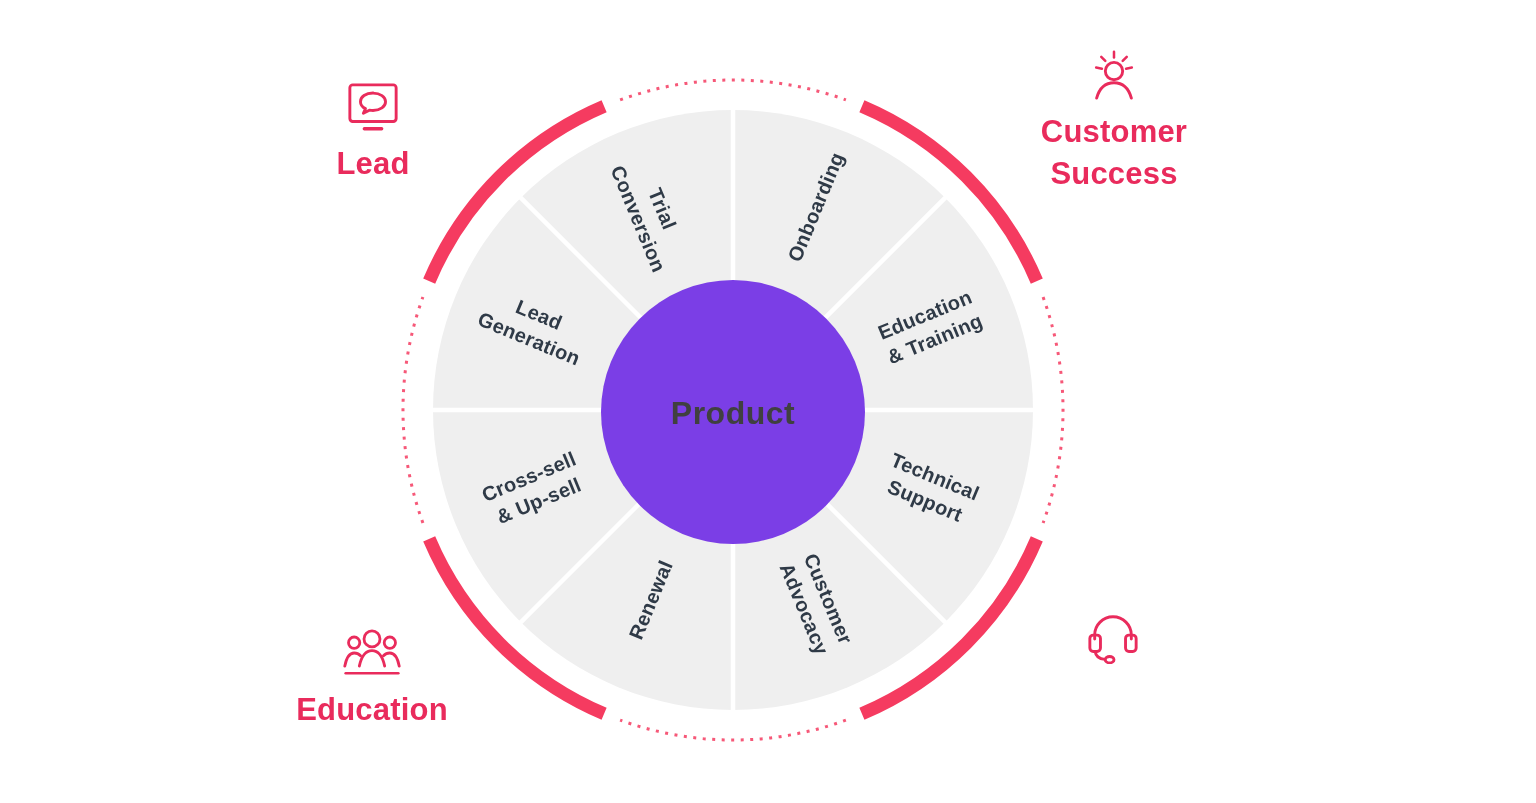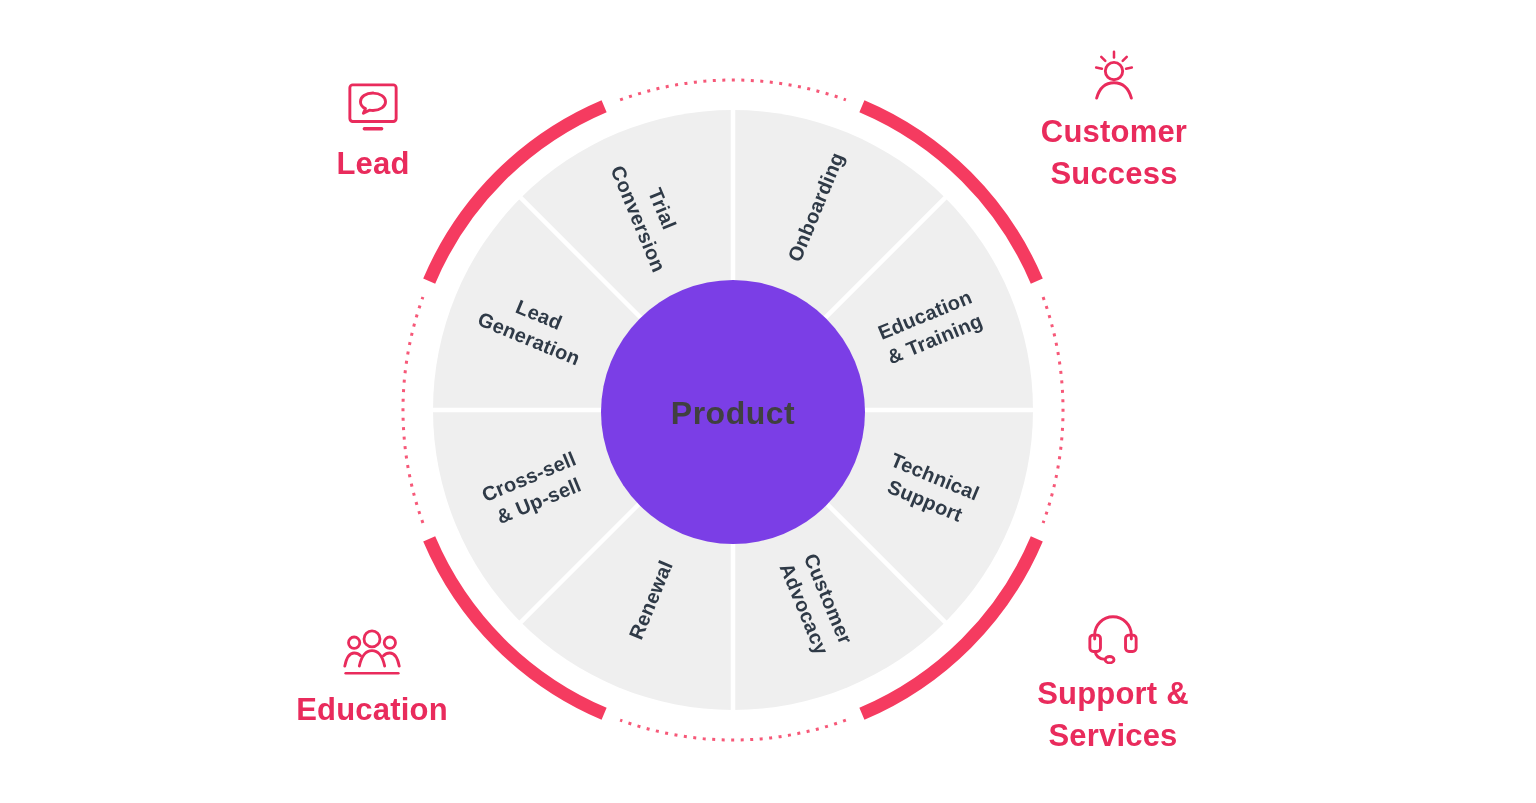--- a/index.html
+++ b/index.html
@@ -144,22 +144,20 @@
       <svg width="56" height="54" viewBox="0 0 58 56">
         <g class="icon-stroke" stroke="#E92B5C">
           <path d="M10 30 v-4 a19 19 0 0 1 38 0 v4"></path>
           <rect x="5" y="26" width="11" height="17" rx="3.5"></rect>
           <rect x="42" y="26" width="11" height="17" rx="3.5"></rect>
           <path d="M10.5 43 c.6 5 4.2 7.6 10 8.2"></path>
           <ellipse cx="25.5" cy="51.5" rx="4.5" ry="3.3"></ellipse>
         </g>
       </svg>
     </span>
-    <div class="corner-label">Support &amp;
-Services</div>
   </div>
 
   <div class="corner corner-marketing">
     <span class="icon">
       <svg width="62" height="54" viewBox="0 0 66 56">
         <g class="icon-stroke" stroke="#E92B5C">
           <circle cx="14" cy="17" r="6"></circle>
           <circle cx="52" cy="17" r="6"></circle>
           <circle cx="33" cy="13" r="8.5"></circle>
           <path d="M4 42 C6 32 9.5 28 14 28 c2.6 0 4.9 1 6.8 3"></path>

